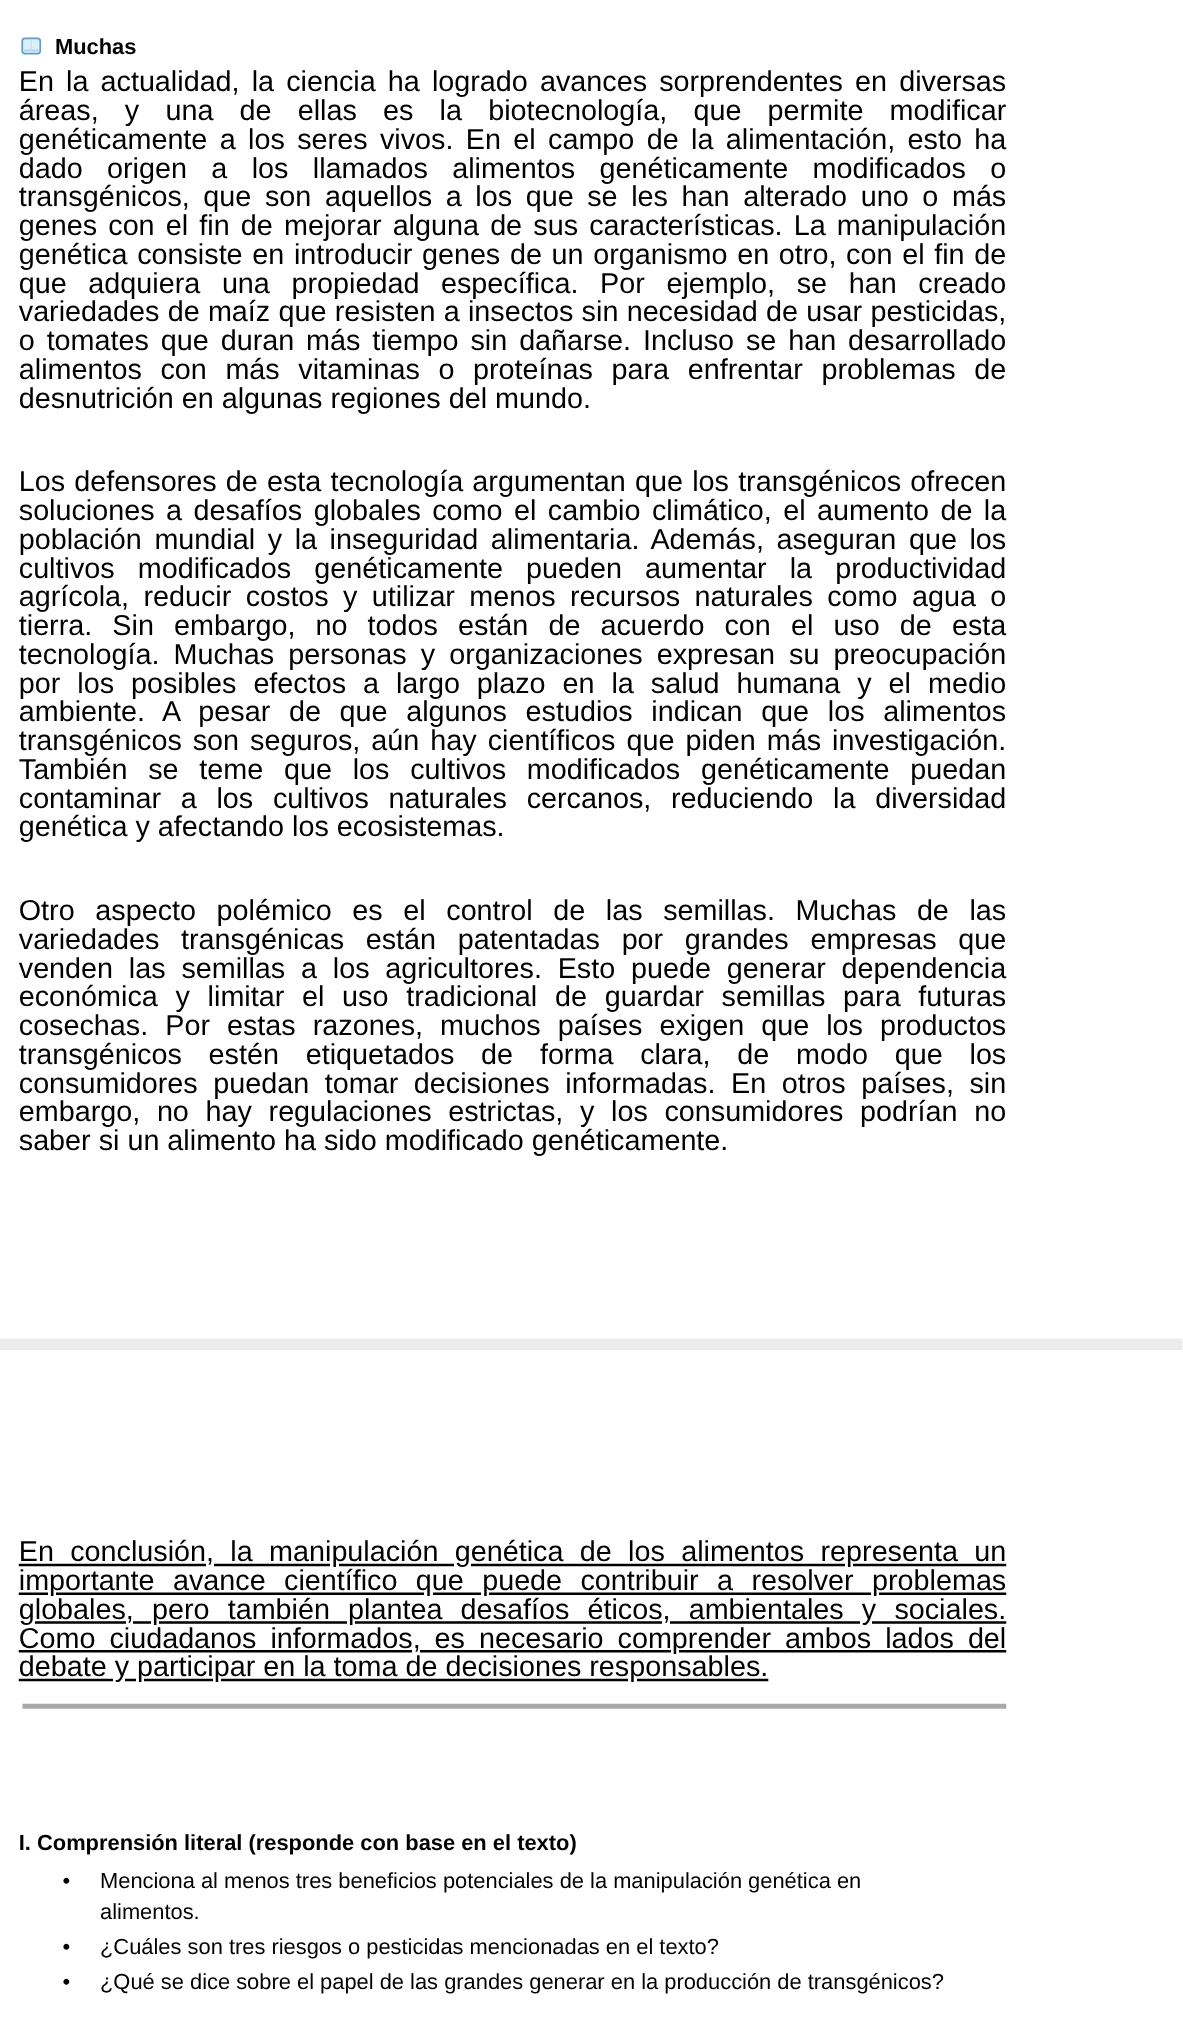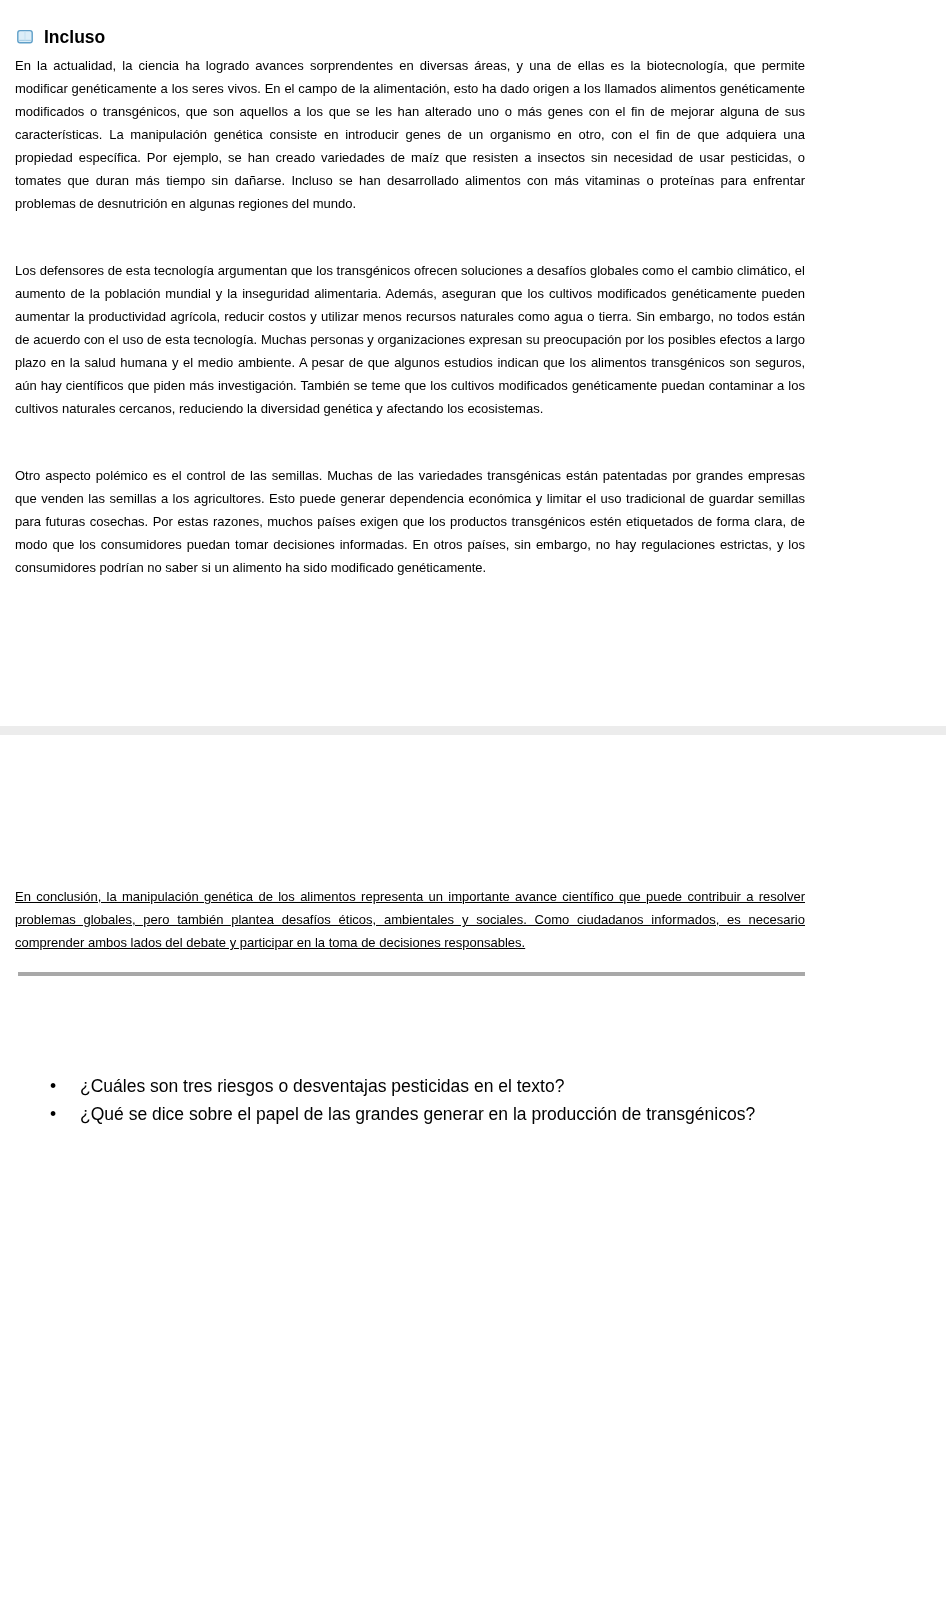--- a/index.html
+++ b/index.html
@@ -18,21 +18,21 @@
     overflow:hidden;
   }
   .page{width:946px;height:1614px;padding-top:26px;box-sizing:border-box;}
   .doc{margin-left:15px;width:790px;}
   .section-header{
     display:flex;align-items:center;gap:9px;
     font-weight:bold;font-size:17.5px;line-height:22px;
   }
   .icon{display:inline-flex;width:20px;height:20px;flex:0 0 20px;}
   .body-text{
-    font-size:13px;line-height:23px;
+    font-size:23px;line-height:23px;
     text-align:justify;
     margin:6px 0 44px 0;
   }
   .body-text.no-bottom{margin-bottom:0;}
   .spacer-a{height:147px;}
   .page-break-band{width:946px;height:9px;background:var(--page-break-band);}
   .spacer-b{height:150px;}
   .conclusion{margin:0;text-decoration:underline;}
   .hrule{
     margin:18px 0 0 3px;width:787px;height:4px;
@@ -63,40 +63,42 @@
 
   <div class="doc">
     <div class="section-header">
       <span class="icon">
         <svg width="20" height="20" viewBox="0 0 20 20" aria-hidden="true">
           <rect x="2.8" y="3.6" width="14.4" height="12.2" rx="2.2" fill="#dceef8" stroke="#5f9fc8" stroke-width="1.4"></rect>
           <path d="M4.2 13.4 h11.6" stroke="#aacfe6" stroke-width="1.2" fill="none"></path>
           <path d="M10 4.4 v9" stroke="#c3e0f0" stroke-width="1" fill="none"></path>
         </svg>
       </span>
-      <span class="header-label">Incluso</span>
+      <span class="header-label">Muchas</span>
     </div>
 
     <p class="body-text">En la actualidad, la ciencia ha logrado avances sorprendentes en diversas áreas, y una de ellas es la biotecnología, que permite modificar genéticamente a los seres vivos. En el campo de la alimentación, esto ha dado origen a los llamados alimentos genéticamente modificados o transgénicos, que son aquellos a los que se les han alterado uno o más genes con el fin de mejorar alguna de sus características. La manipulación genética consiste en introducir genes de un organismo en otro, con el fin de que adquiera una propiedad específica. Por ejemplo, se han creado variedades de maíz que resisten a insectos sin necesidad de usar pesticidas, o tomates que duran más tiempo sin dañarse. Incluso se han desarrollado alimentos con más vitaminas o proteínas para enfrentar problemas de desnutrición en algunas regiones del mundo.</p>
     <p class="body-text">Los defensores de esta tecnología argumentan que los transgénicos ofrecen soluciones a desafíos globales como el cambio climático, el aumento de la población mundial y la inseguridad alimentaria. Además, aseguran que los cultivos modificados genéticamente pueden aumentar la productividad agrícola, reducir costos y utilizar menos recursos naturales como agua o tierra. Sin embargo, no todos están de acuerdo con el uso de esta tecnología. Muchas personas y organizaciones expresan su preocupación por los posibles efectos a largo plazo en la salud humana y el medio ambiente. A pesar de que algunos estudios indican que los alimentos transgénicos son seguros, aún hay científicos que piden más investigación. También se teme que los cultivos modificados genéticamente puedan contaminar a los cultivos naturales cercanos, reduciendo la diversidad genética y afectando los ecosistemas.</p>
     <p class="body-text no-bottom">Otro aspecto polémico es el control de las semillas. Muchas de las variedades transgénicas están patentadas por grandes empresas que venden las semillas a los agricultores. Esto puede generar dependencia económica y limitar el uso tradicional de guardar semillas para futuras cosechas. Por estas razones, muchos países exigen que los productos transgénicos estén etiquetados de forma clara, de modo que los consumidores puedan tomar decisiones informadas. En otros países, sin embargo, no hay regulaciones estrictas, y los consumidores podrían no saber si un alimento ha sido modificado genéticamente.</p>
   </div>
 
   <div class="spacer-a"></div>
   <div class="page-break-band"></div>
   <div class="spacer-b"></div>
 
   <div class="doc">
     <p class="body-text conclusion">En conclusión, la manipulación genética de los alimentos representa un importante avance científico que puede contribuir a resolver problemas globales, pero también plantea desafíos éticos, ambientales y sociales. Como ciudadanos informados, es necesario comprender ambos lados del debate y participar en la toma de decisiones responsables.</p>
 
     <div class="hrule"></div>
 
     <div class="spacer-c"></div>
 
 
+    <div class="subheading">I. Comprensión literal (responde con base en el texto)</div>
 
     <ul class="questions">
-      <li>¿Cuáles son tres riesgos o desventajas pesticidas en el texto?</li>
+      <li>Menciona al menos tres beneficios potenciales de la manipulación genética en alimentos.</li>
+      <li>¿Cuáles son tres riesgos o pesticidas mencionadas en el texto?</li>
       <li>¿Qué se dice sobre el papel de las grandes generar en la producción de transgénicos?</li>
     </ul>
   </div>
 
 </div>
 
 </body></html>

